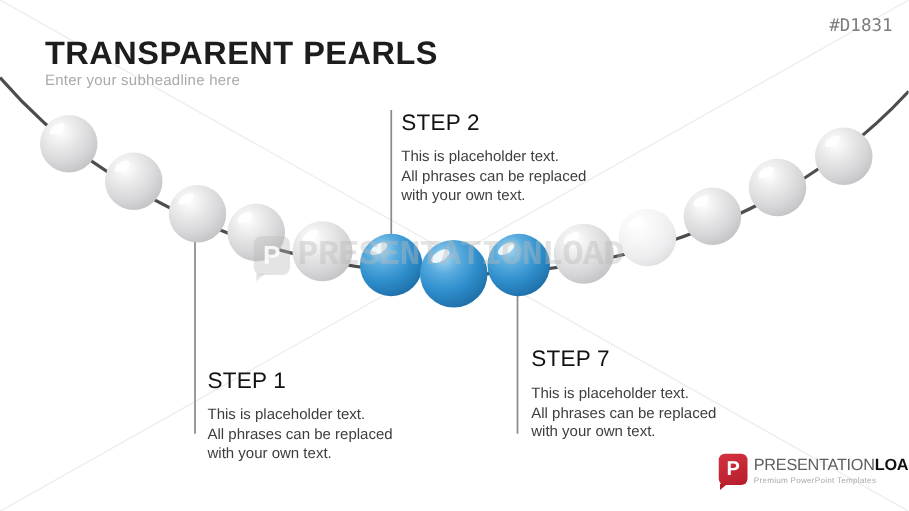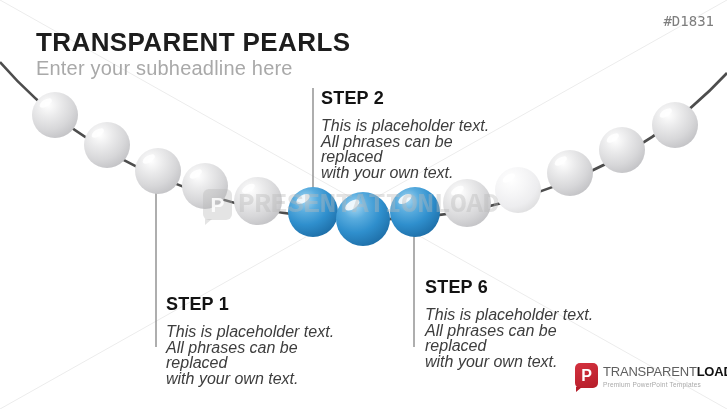--- a/index.html
+++ b/index.html
@@ -6,33 +6,33 @@
   .slide{
     position:relative;width:727px;height:409px;background:#ffffff;overflow:hidden;
     font-family:"Liberation Sans",sans-serif;
   }
   
   .title{
     position:absolute;left:36px;top:27px;font-size:26px;font-weight:700;
     color:#1d1d1d;letter-spacing:0.4px;white-space:nowrap;
   }
   .subheadline{
-    position:absolute;left:36px;top:57px;font-size:20px;color:#a9a9a9;
+    position:absolute;left:36px;top:57px;font-size:12px;color:#a9a9a9;
     letter-spacing:0.2px;white-space:nowrap;
   }
   .slide-code{
     position:absolute;right:13px;top:13px;font-family:"DejaVu Sans Mono",monospace;
     font-size:14px;color:#7d7d7d;
   }
   
   svg.layer{position:absolute;left:0;top:0;width:727px;height:409px;}
   
   .step{position:absolute;width:170px;}
-  .step .step-label{font-size:18px;font-weight:bold;color:#131313;letter-spacing:0.2px;}
-  .step .step-body{margin-top:9px;font-size:16px;line-height:15.5px;color:#3d3d3d;font-style:italic;}
+  .step .step-label{font-size:18px;font-weight:normal;color:#131313;letter-spacing:0.2px;}
+  .step .step-body{margin-top:9px;font-size:12px;line-height:15.5px;color:#3d3d3d;}
   .step-1{left:166px;top:294px;}
   .step-2{left:321px;top:88px;}
   .step-3{left:425px;top:277px;}
   
   .watermark{
     position:absolute;left:203px;top:189px;display:flex;align-items:center;gap:6px;
     pointer-events:none;
   }
   .wm-bubble{
     position:relative;width:29px;height:31px;border-radius:6px;
@@ -153,31 +153,31 @@
   <div class="step step-1">
     <div class="step-label">STEP 1</div>
     <div class="step-body">
       <div>This is placeholder text.</div>
       <div>All phrases can be replaced</div>
       <div>with your own text.</div>
     </div>
   </div>
 
   <div class="step step-3">
-    <div class="step-label">STEP 6</div>
+    <div class="step-label">STEP 7</div>
     <div class="step-body">
       <div>This is placeholder text.</div>
       <div>All phrases can be replaced</div>
       <div>with your own text.</div>
     </div>
   </div>
 
   <div class="footer">
     <div class="logo-bubble">P</div>
     <div class="brand-col">
       <div class="brand-line">
-        <span class="brand-regular">TRANSPARENT</span><span class="brand-bold">LOAD</span>
+        <span class="brand-regular">PRESENTATION</span><span class="brand-bold">LOAD</span>
       </div>
       <div class="brand-tagline">Premium PowerPoint Templates</div>
     </div>
   </div>
 
 </div>
 
 </body></html>

